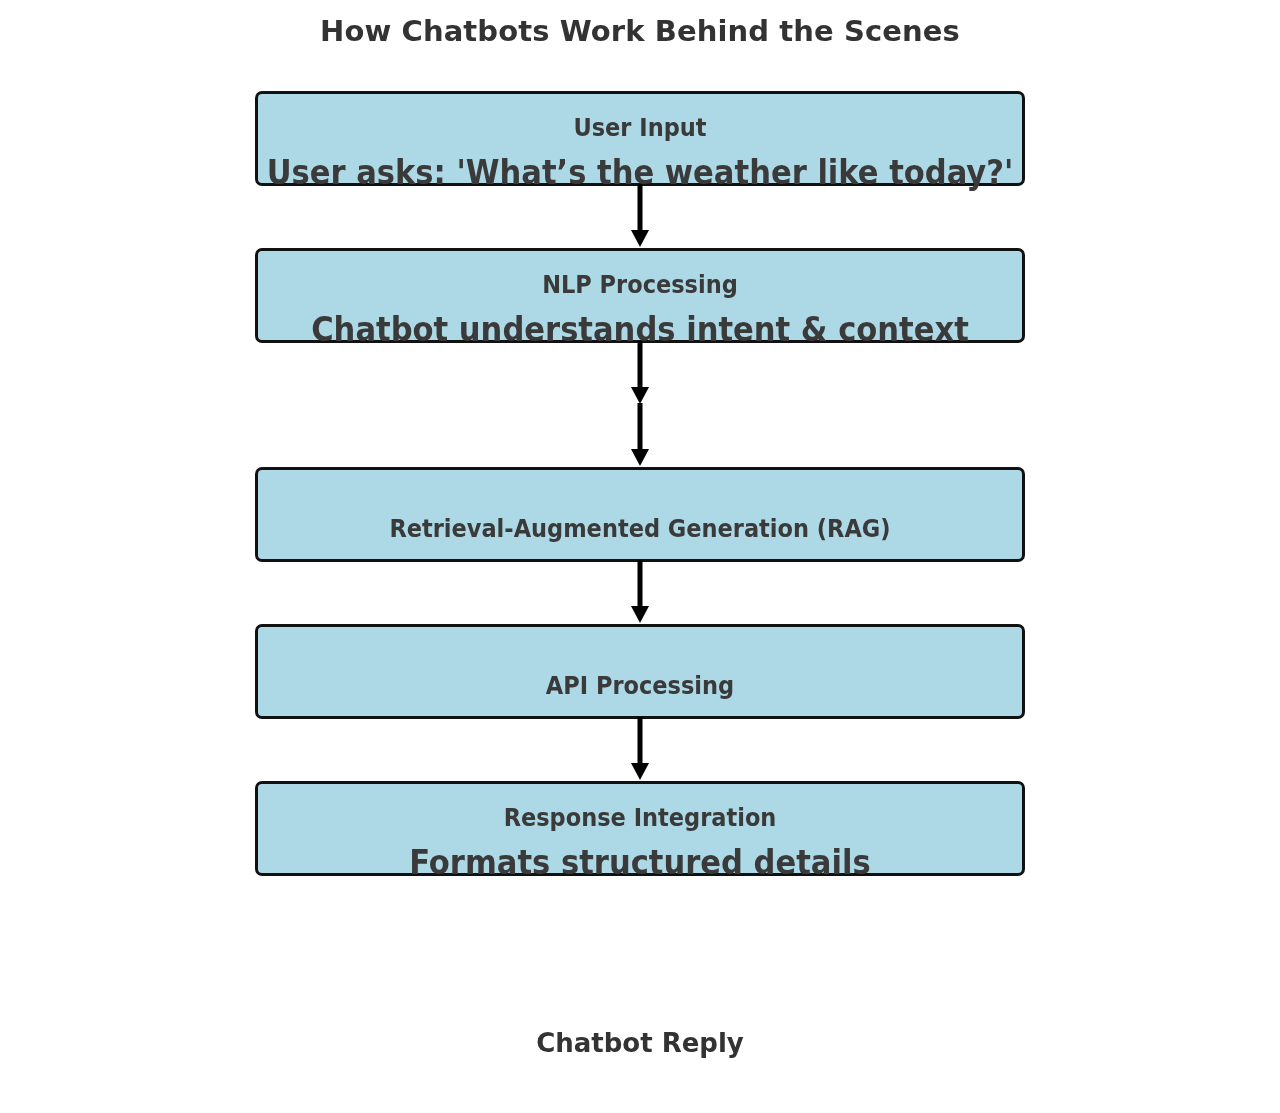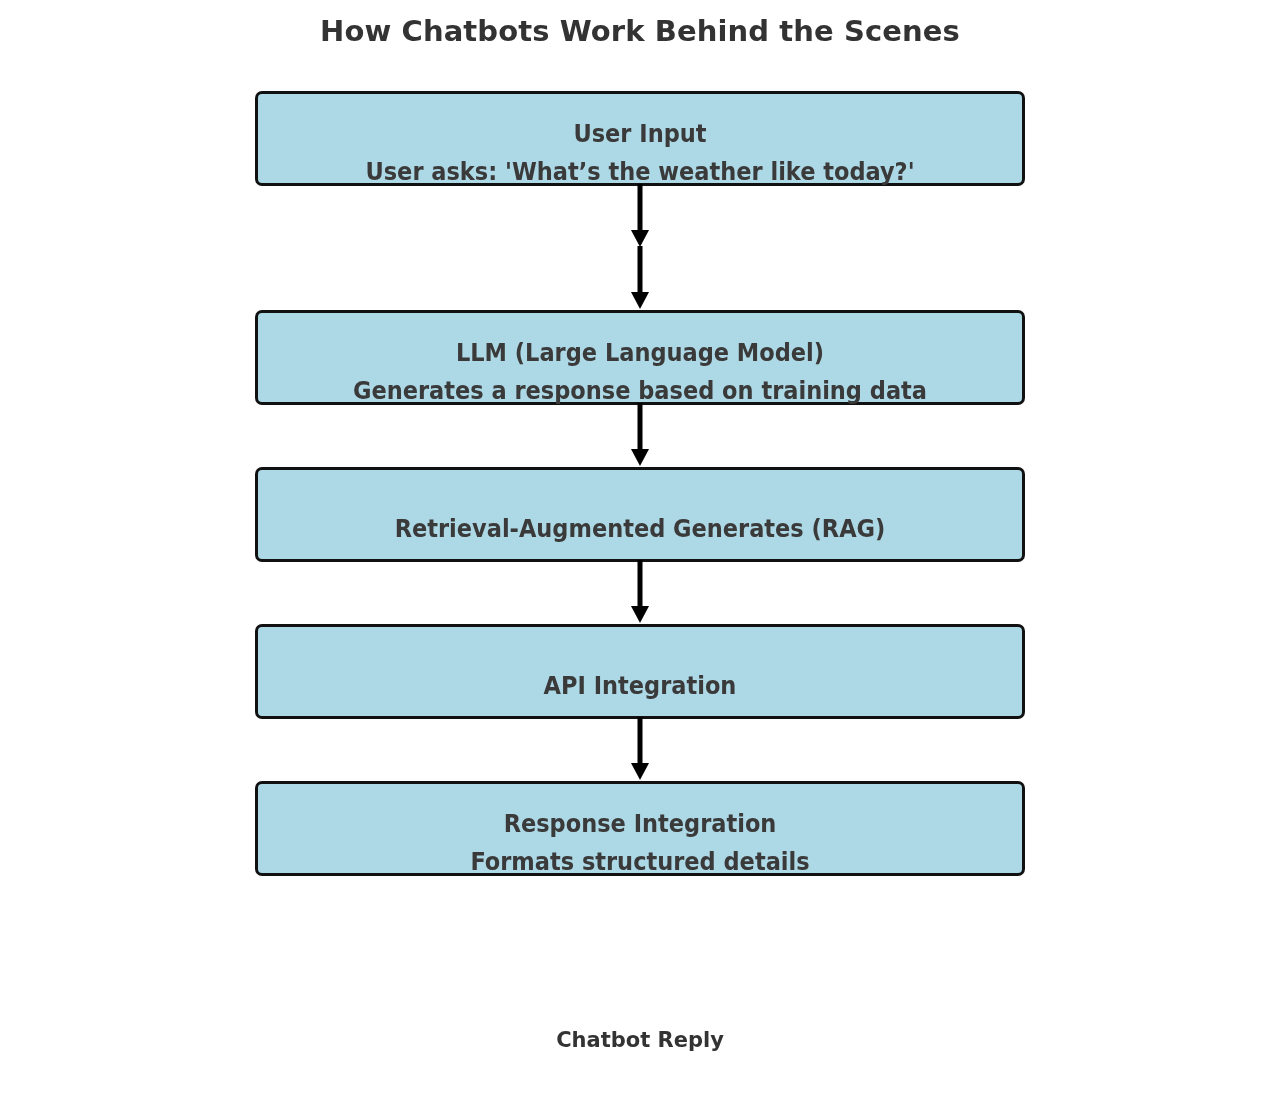--- a/index.html
+++ b/index.html
@@ -67,21 +67,21 @@
                  "DejaVu Sans", "Liberation Sans", sans-serif;
     font-weight: bold;
     font-stretch: condensed;
     color: #3a3a3a;
     white-space: nowrap;
     line-height: 1.18;
     margin-top: 28px;
   }
 
   .node-title { font-size: 25px; }
-  .node-sub   { font-size: 25px; margin-top: 9px; }
+  .node-sub   { font-size: 34px; margin-top: 9px; }
 
   
   .connector {
     position: relative;
     width: 770px;
     height: 62px;
   }
 
   .connector .shaft {
     position: absolute;
@@ -110,21 +110,21 @@
     position: absolute;
     left: 0;
     top: 1026px;
     width: 1280px;
     text-align: center;
   }
 
   .caption-line {
     font-family: "DejaVu Sans", "Liberation Sans", sans-serif;
     font-weight: bold;
-    font-size: 21px;
+    font-size: 26px;
     color: #333333;
     line-height: 1.35;
     white-space: nowrap;
   }
 </style>
 </head>
 <body>
 
 <div class="canvas">
 
@@ -135,47 +135,47 @@
     <div class="node">
       <div class="node-title">User Input</div>
       <div class="node-sub">User asks: 'What’s the weather like today?'</div>
     </div>
 
     <div class="connector">
       <div class="shaft"></div>
       <div class="head"></div>
     </div>
 
+    <div class="node">
+      <div class="node-title">NLP Processing</div>
+      <div class="node-sub">Chatbot understands intent &amp; context</div>
+    </div>
+
+    <div class="connector">
+      <div class="shaft"></div>
+      <div class="head"></div>
+    </div>
+
 
     <div class="connector">
       <div class="shaft"></div>
       <div class="head"></div>
     </div>
 
     <div class="node">
-      <div class="node-title">LLM (Large Language Model)</div>
-      <div class="node-sub">Generates a response based on training data</div>
+      <div class="node-title">Retrieval-Augmented Generation (RAG)</div>
     </div>
 
     <div class="connector">
       <div class="shaft"></div>
       <div class="head"></div>
     </div>
 
     <div class="node">
-      <div class="node-title">Retrieval-Augmented Generates (RAG)</div>
-    </div>
-
-    <div class="connector">
-      <div class="shaft"></div>
-      <div class="head"></div>
-    </div>
-
-    <div class="node">
-      <div class="node-title">API Integration</div>
+      <div class="node-title">API Processing</div>
     </div>
 
     <div class="connector">
       <div class="shaft"></div>
       <div class="head"></div>
     </div>
 
     <div class="node">
       <div class="node-title">Response Integration</div>
       <div class="node-sub">Formats structured details</div>

